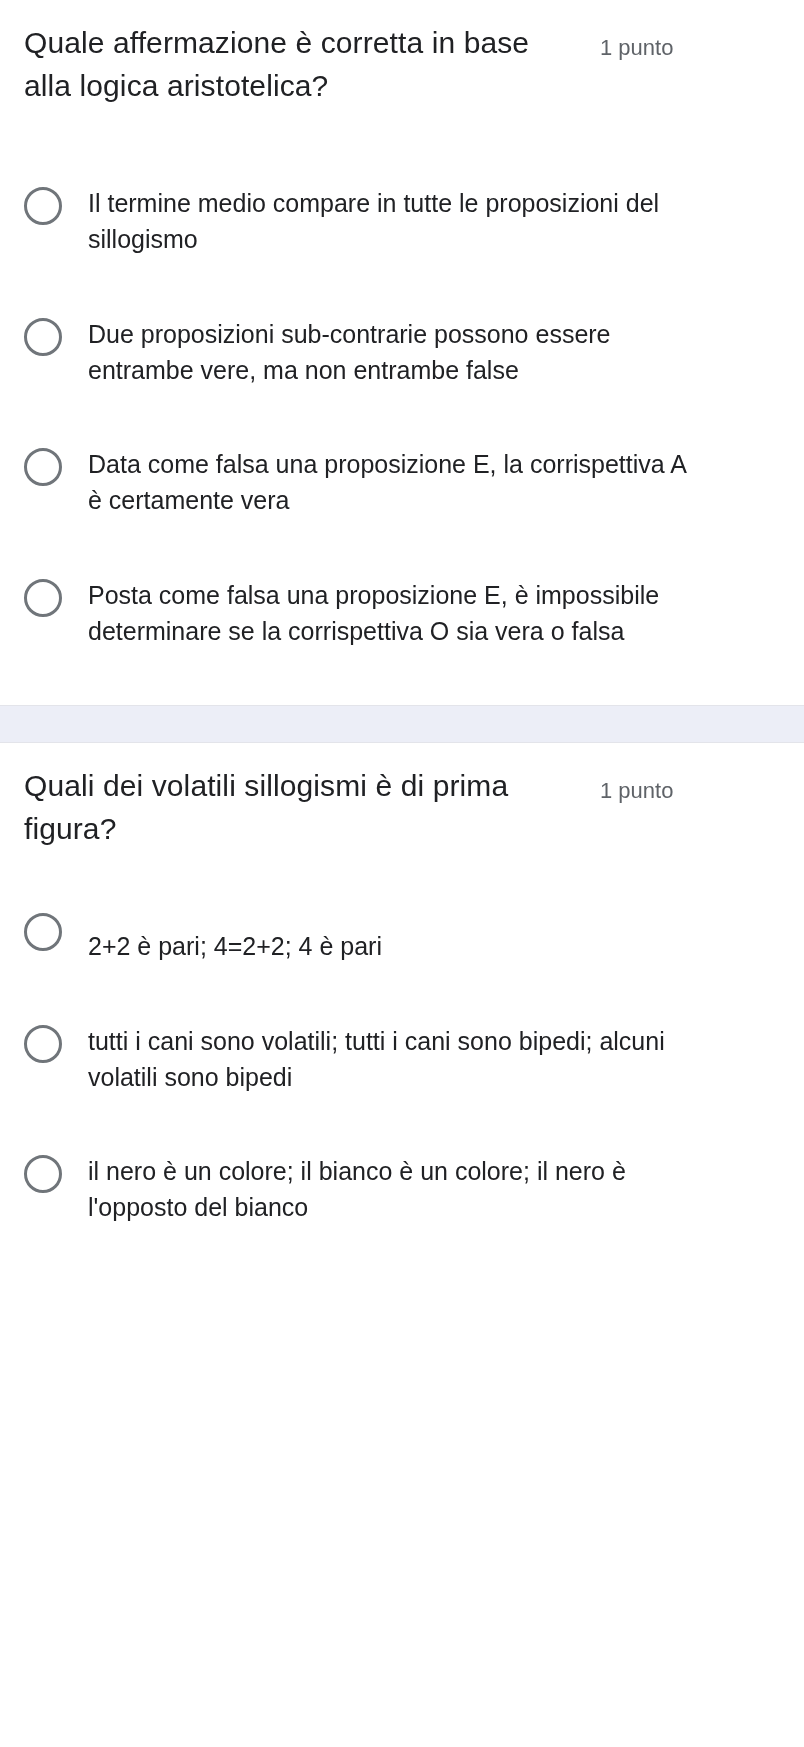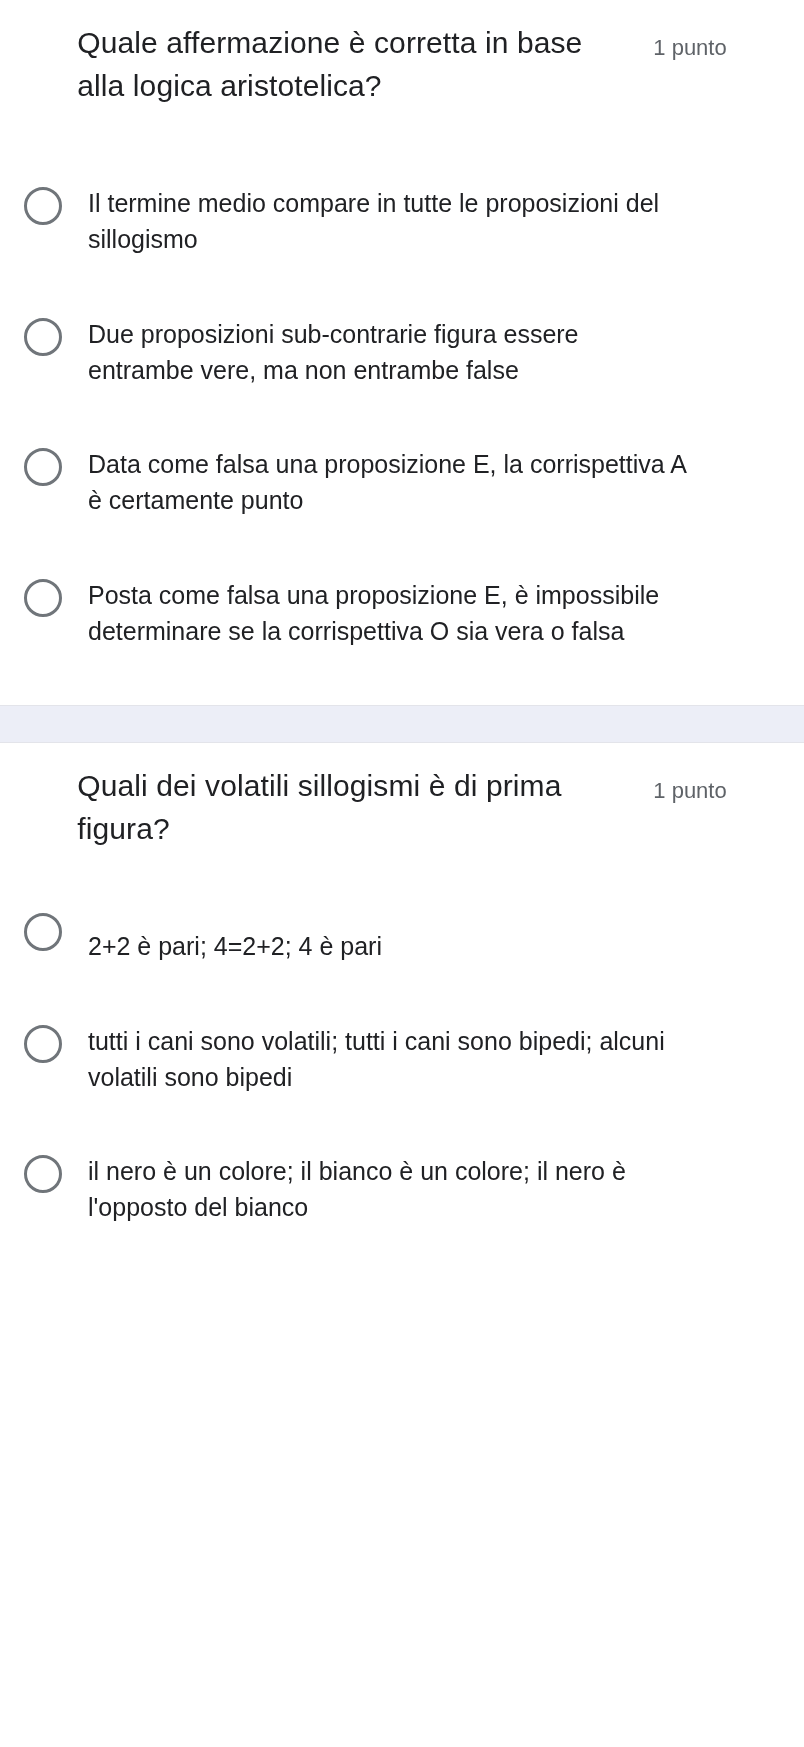--- a/index.html
+++ b/index.html
@@ -19,21 +19,21 @@
     box-sizing: border-box;
   }
   .question-card {
     box-sizing: border-box;
     padding: 22px 24px 26px 24px;
     background: #ffffff;
   }
   .q-header {
     display: flex;
     align-items: flex-start;
-    justify-content: center;
+    justify-content: flex-start;
     gap: 16px;
   }
   .q-title {
     font-size: 30px;
     line-height: 1.42;
     font-weight: 400;
     color: #202124;
     letter-spacing: 0.1px;
     max-width: 560px;
   }
@@ -91,25 +91,25 @@
       <div class="q-title">Quale affermazione è corretta in base alla logica aristotelica?</div>
       <div class="q-points">1 punto</div>
     </div>
     <div class="options">
       <div class="option">
         <span class="radio"></span>
         <span class="opt-label">Il termine medio compare in tutte le proposizioni del sillogismo</span>
       </div>
       <div class="option">
         <span class="radio"></span>
-        <span class="opt-label">Due proposizioni sub-contrarie figura essere entrambe vere, ma non entrambe false</span>
+        <span class="opt-label">Due proposizioni sub-contrarie possono essere entrambe vere, ma non entrambe false</span>
       </div>
       <div class="option">
         <span class="radio"></span>
-        <span class="opt-label">Data come falsa una proposizione E, la corrispettiva A è certamente punto</span>
+        <span class="opt-label">Data come falsa una proposizione E, la corrispettiva A è certamente vera</span>
       </div>
       <div class="option">
         <span class="radio"></span>
         <span class="opt-label">Posta come falsa una proposizione E, è impossibile determinare se la corrispettiva O sia vera o falsa</span>
       </div>
     </div>
   </div>
 
   <div class="spacer"></div>
   <div class="divider-band"></div>

